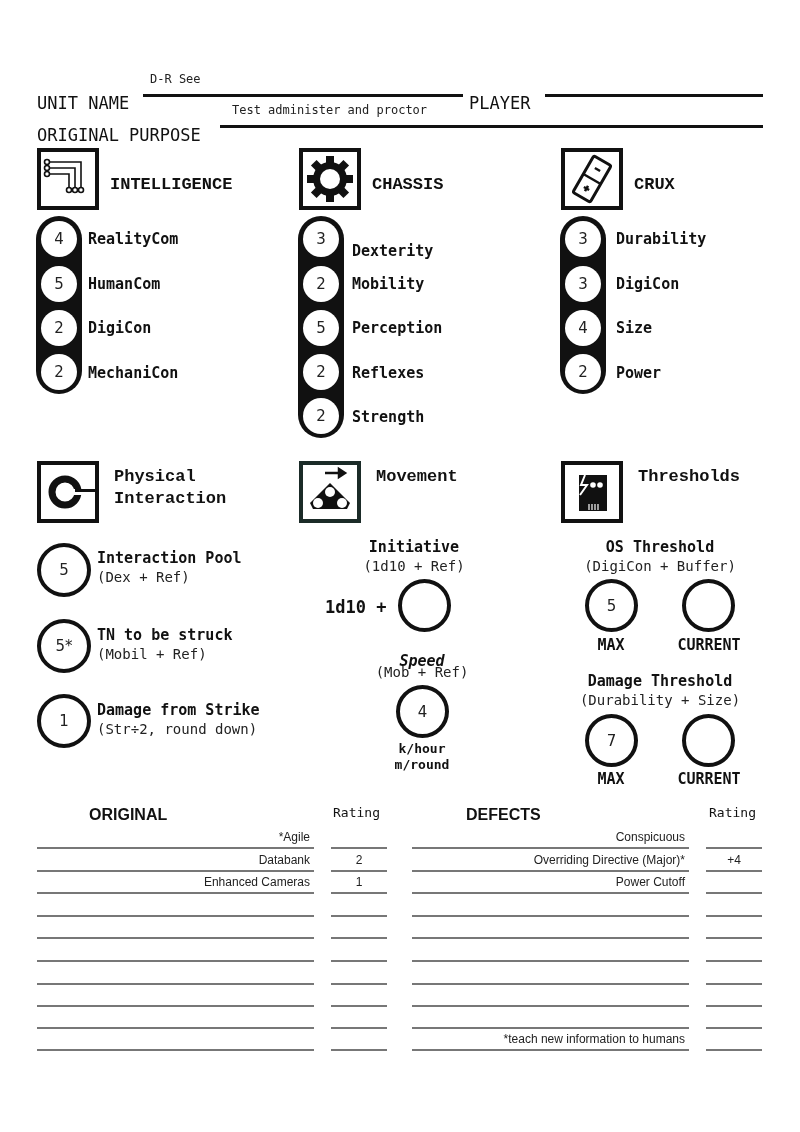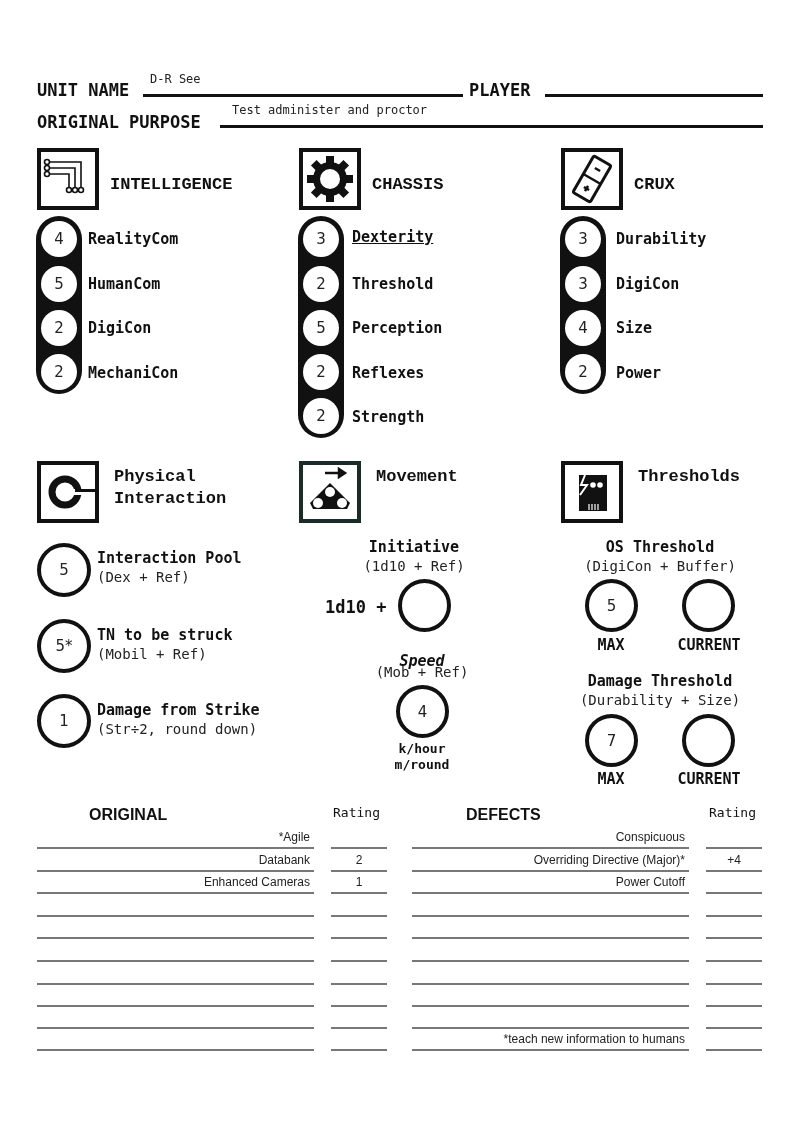--- a/index.html
+++ b/index.html
@@ -1,18 +1,18 @@
 <!DOCTYPE html>
 <html><head>
 <meta charset="utf-8">
 <style>
   * { box-sizing: border-box; margin: 0; padding: 0; }
   body { width: 800px; height: 1132px; background: #fff; position: relative; overflow: hidden; color: #111; font-family: "DejaVu Sans Mono", monospace; }
   .abs { position: absolute; }
-  .lbl-big { font-family: "DejaVu Sans Mono", monospace; font-weight: bold; font-size: 17px; letter-spacing: 0px; color:#111; }
+  .lbl-big { font-family: "DejaVu Sans Mono", monospace; font-weight: normal; font-size: 17px; letter-spacing: 0px; color:#111;margin-top:13px; }
   .handwrite { font-family: "DejaVu Sans Mono", monospace; font-size: 12px; color:#222; }
   .rule-thick { position:absolute; height:3px; background:#111; }
   .iconbox { position:absolute; width:62px; height:62px; border:4px solid #111; background:#fff; }
   .sec-title { position:absolute; font-weight:bold; font-size:17px; font-family:Liberation Mono, monospace; color:#111; line-height:22px; }
   .chain { position:absolute; width:46px; background:#111; border-radius:23px; }
   .pip { position:absolute; width:36px; height:36px; border-radius:50%; background:#fff; left:5px; display:flex; align-items:center; justify-content:center; font-family:"DejaVu Sans", sans-serif; font-size:15px; color:#222; }
   .attr-label { position:absolute; font-weight:bold; font-size:15px; font-family:"DejaVu Sans Mono", monospace; color:#111; }
   .ring { position:absolute; border:4px solid #111; border-radius:50%; background:#fff; display:flex; align-items:center; justify-content:center; font-family:"DejaVu Sans", sans-serif; font-size:15px; color:#222; }
   .bold-t { font-weight:bold; font-size:15px; font-family:"DejaVu Sans Mono", monospace; color:#111; }
   .sub-t { font-size:14px; font-family:"DejaVu Sans Mono", monospace; color:#222; }
@@ -73,22 +73,22 @@
   </svg>
 </div>
 <div class="sec-title" style="left:372px;top:174px;">CHASSIS</div>
 <div class="chain" style="left:298px;top:216px;height:222px;">
   <div class="pip" style="top:5px;">3</div>
   <div class="pip" style="top:50px;">2</div>
   <div class="pip" style="top:94px;">5</div>
   <div class="pip" style="top:138px;">2</div>
   <div class="pip" style="top:182px;">2</div>
 </div>
-<div class="attr-label" style="left:352px;top:228px;text-decoration:underline;">Dexterity</div>
-<div class="attr-label" style="left:352px;top:275px;">Threshold</div>
+<div class="attr-label" style="left:352px;top:242px;">Dexterity</div>
+<div class="attr-label" style="left:352px;top:275px;">Mobility</div>
 <div class="attr-label" style="left:352px;top:319px;">Perception</div>
 <div class="attr-label" style="left:352px;top:364px;">Reflexes</div>
 <div class="attr-label" style="left:352px;top:408px;">Strength</div>
 
 <div class="iconbox" style="left:561px;top:148px;">
   <svg width="54" height="54" viewBox="0 0 54 54">
     <g transform="rotate(30 27 27)">
       <rect x="17" y="6" width="20" height="42" rx="2" fill="none" stroke="#111" stroke-width="3"></rect>
       <line x1="17" y1="27" x2="37" y2="27" stroke="#111" stroke-width="2.5"></line>
       <line x1="24" y1="16" x2="30" y2="16" stroke="#111" stroke-width="2.5"></line>

